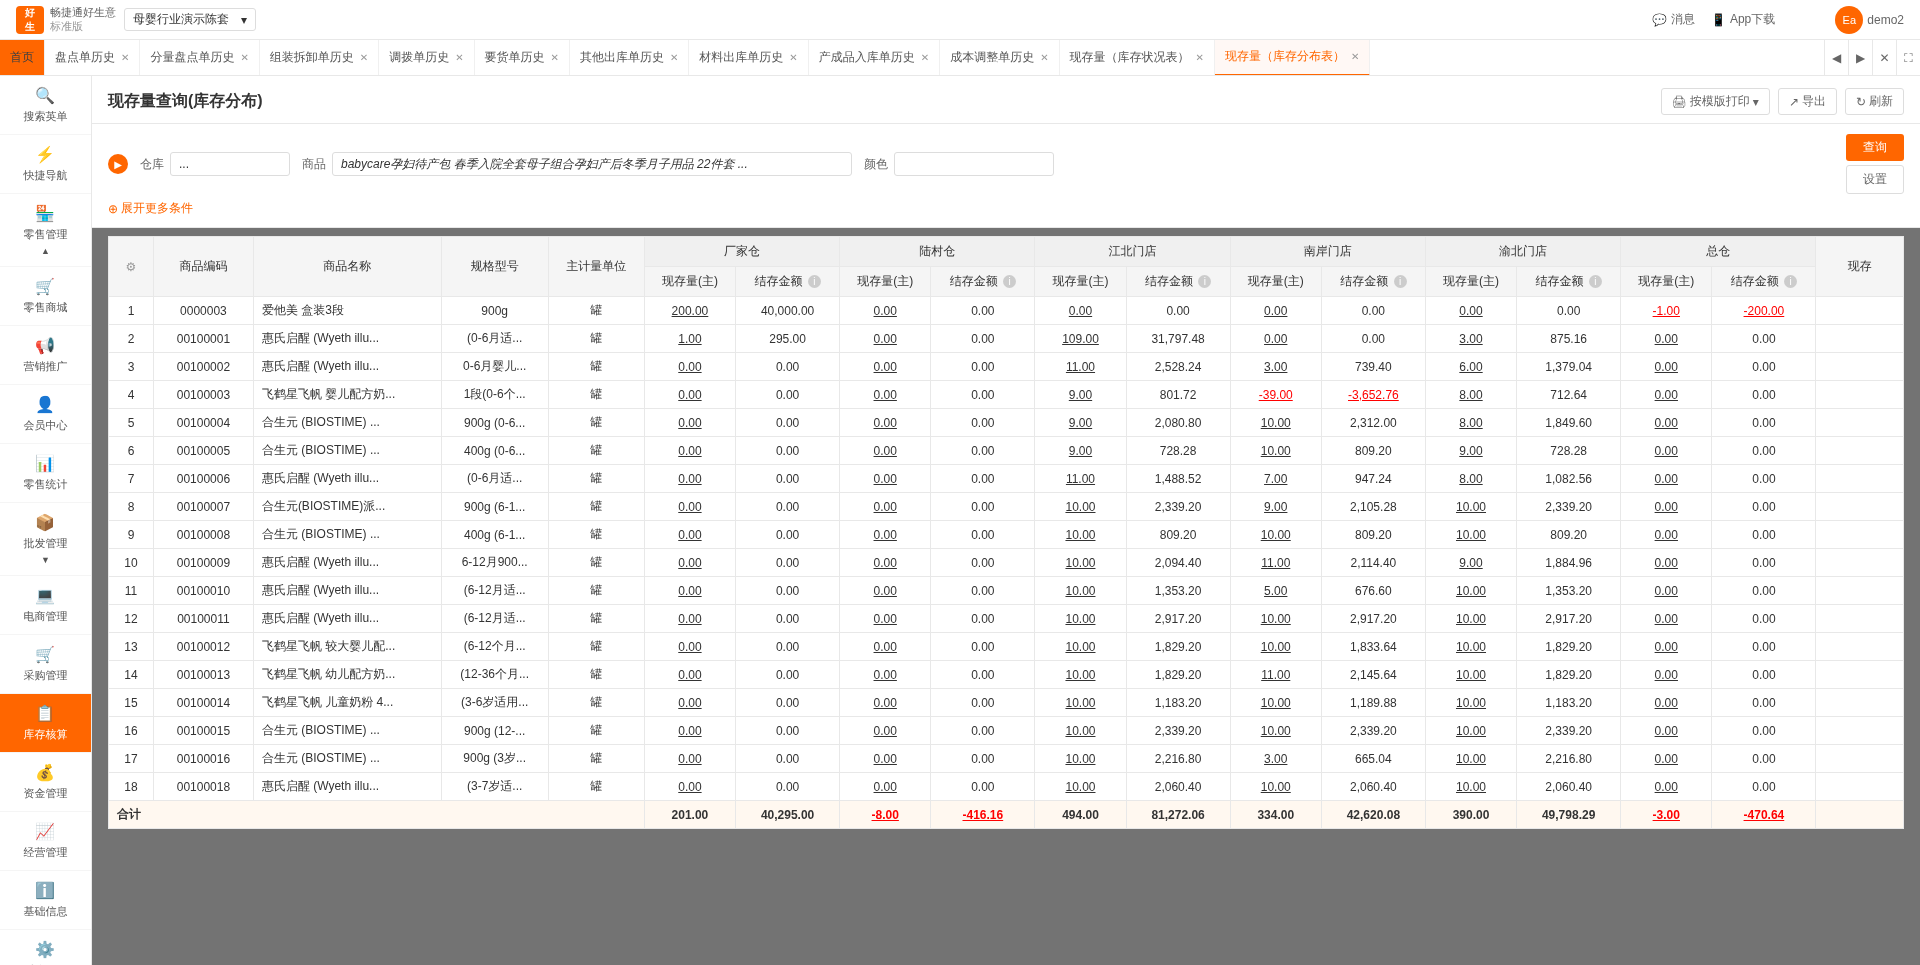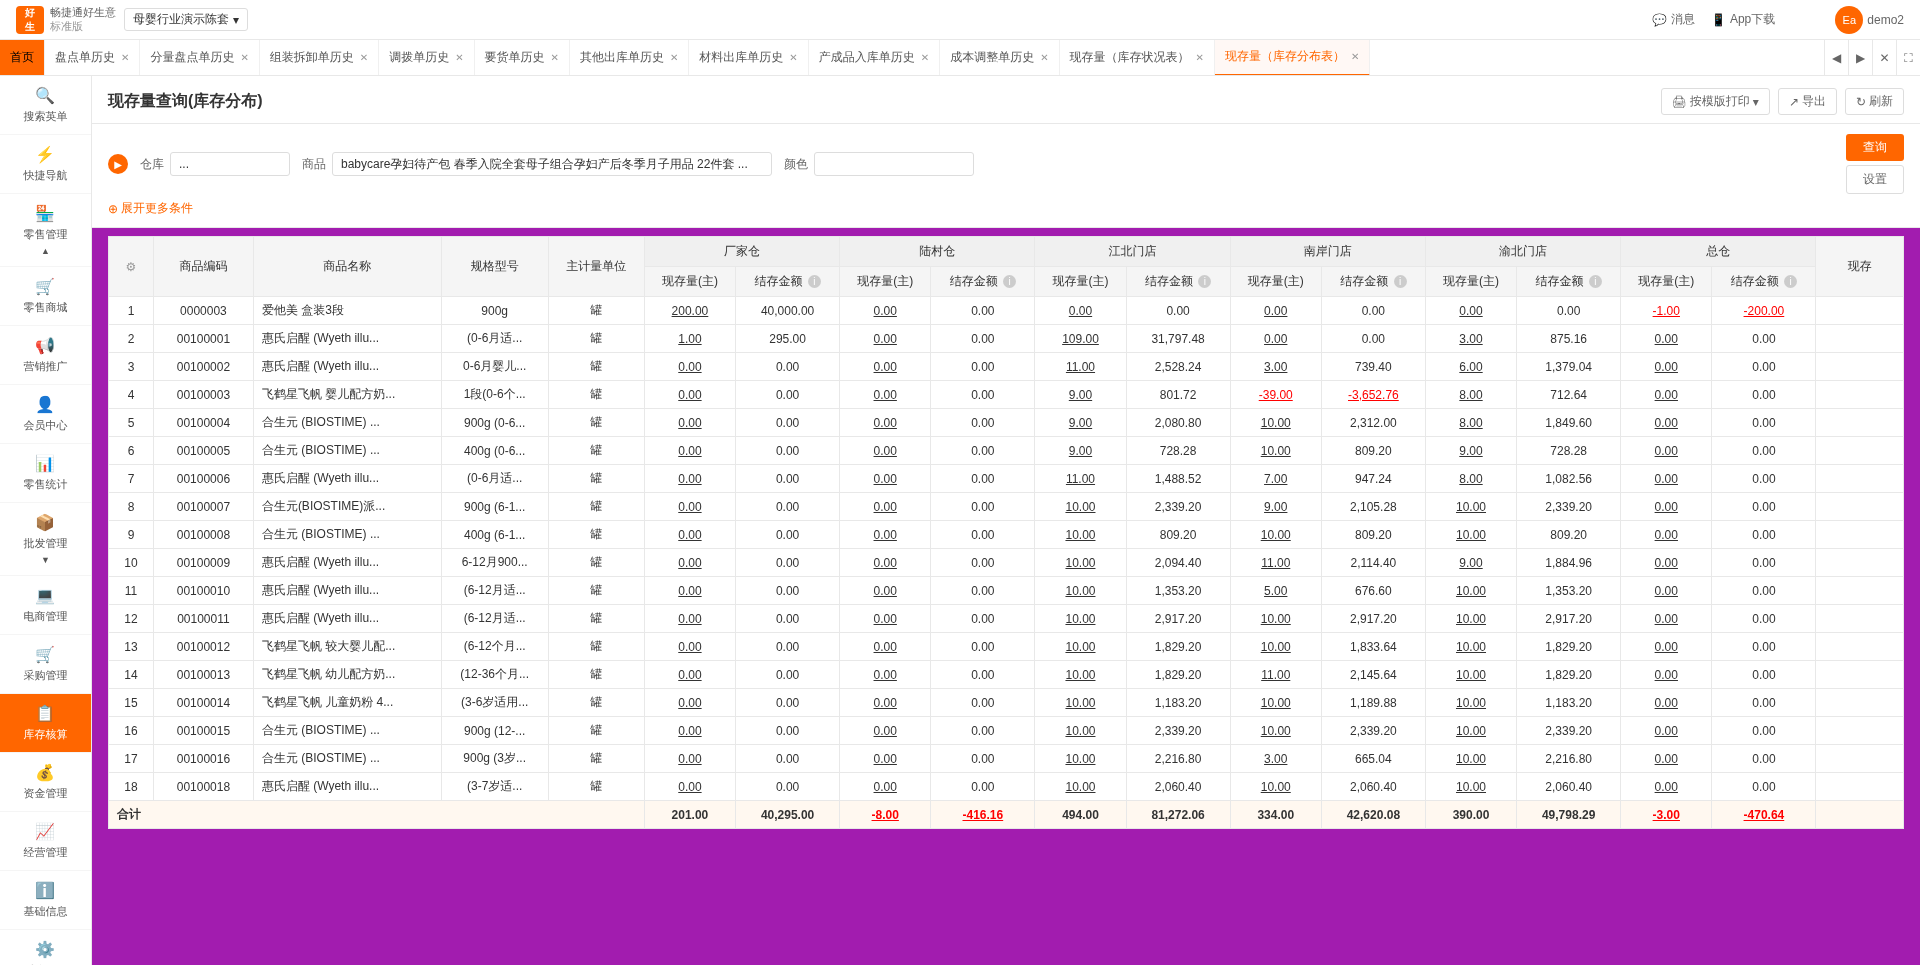--- a/index.html
+++ b/index.html
@@ -4,48 +4,48 @@
   <style>
     * { margin: 0; padding: 0; box-sizing: border-box; }
     body { font-family: 'Microsoft YaHei', sans-serif; font-size: 12px; background: #f5f5f5; color: #333; overflow: hidden; }
 
     
     .top-bar { height: 40px; background: #fff; display: flex; align-items: center; justify-content: space-between; padding: 0 16px; border-bottom: 1px solid #e8e8e8; }
     .top-bar-left { display: flex; align-items: center; gap: 8px; }
     .logo-area { display: flex; align-items: center; gap: 6px; }
     .logo-icon { width: 28px; height: 28px; background: #ff6600; border-radius: 4px; display: flex; align-items: center; justify-content: center; color: #fff; font-size: 10px; font-weight: bold; }
     .logo-text { font-size: 11px; color: #666; line-height: 1.2; }
-    .store-selector { display: flex; align-items: center; gap: 4px; font-size: 12px; color: #333; cursor: pointer; border: 1px solid #ddd; padding: 2px 8px; border-radius: 3px; }
+    .store-selector { display: flex; align-items: center; gap: 12px; font-size: 12px; color: #333; cursor: pointer; border: 1px solid #ddd; padding: 2px 8px; border-radius: 3px; }
     .top-bar-right { display: flex; align-items: center; gap: 16px; }
     .top-right-item { display: flex; align-items: center; gap: 4px; color: #666; cursor: pointer; font-size: 12px; }
     .avatar { width: 28px; height: 28px; border-radius: 50%; background: #ff6600; display: flex; align-items: center; justify-content: center; color: #fff; font-size: 11px; margin-left: 44px; }
 
     
     .nav-tabs { height: 36px; background: #fff; display: flex; align-items: center; border-bottom: 1px solid #e8e8e8; overflow: hidden; position: relative; }
     .nav-tab { display: flex; align-items: center; gap: 4px; padding: 0 10px; height: 36px; font-size: 12px; cursor: pointer; white-space: nowrap; border-right: 1px solid #f0f0f0; color: #555; flex-shrink: 0; }
-    .nav-tab.home { color: #000000; background: #ff6600; }
+    .nav-tab.home { color: #404040; background: #ff6600; }
     .nav-tab.active { background: #fff8f5; color: #ff6600; border-bottom: 2px solid #ff6600; }
     .nav-tab .close-icon { color: #999; font-size: 10px; margin-left: 2px; }
     .nav-arrows { display: flex; align-items: center; margin-left: auto; flex-shrink: 0; }
     .nav-arrow-btn { width: 24px; height: 36px; display: flex; align-items: center; justify-content: center; cursor: pointer; color: #666; border-left: 1px solid #e8e8e8; }
     .nav-close-all { width: 24px; height: 36px; display: flex; align-items: center; justify-content: center; cursor: pointer; color: #666; border-left: 1px solid #e8e8e8; }
 
     
     .main-layout { display: flex; height: calc(965px - 40px - 36px); }
 
     
     .sidebar { width: 92px; background: #fff; border-right: 1px solid #e8e8e8; display: flex; flex-direction: column; overflow-y: auto; flex-shrink: 0; }
     .sidebar-item { display: flex; flex-direction: column; align-items: center; padding: 10px 4px; cursor: pointer; color: #555; font-size: 11px; gap: 4px; border-bottom: 1px solid #f5f5f5; }
     .sidebar-item.active { background: #ff6600; color: #fff; }
     .sidebar-item.has-sub { position: relative; }
     .sidebar-item .sub-arrow { font-size: 9px; }
     .sidebar-icon { font-size: 16px; }
 
     
-    .content { flex: 1; overflow: hidden; display: flex; flex-direction: column; background: #a21caf; }
+    .content { flex: 1; overflow: hidden; display: flex; flex-direction: column; background: #737373; }
 
     
     .page-header { background: #fff; padding: 12px 16px 8px; border-bottom: 1px solid #e8e8e8; display: flex; align-items: center; justify-content: space-between; }
     .page-title { font-size: 16px; font-weight: bold; color: #333; }
     .page-actions { display: flex; align-items: center; gap: 8px; }
     .btn-action { display: flex; align-items: center; gap: 3px; padding: 4px 10px; border: 1px solid #ddd; border-radius: 3px; cursor: pointer; font-size: 12px; color: #666; background: #fff; }
 
     
     .filter-area { background: #fff; padding: 10px 16px; border-bottom: 1px solid #e8e8e8; }
     .filter-row { display: flex; align-items: center; gap: 12px; flex-wrap: wrap; }
@@ -228,21 +228,21 @@
 
     <div class="filter-area">
       <div class="filter-row">
         <div class="orange-arrow">▶</div>
         <div class="filter-item">
           <span class="filter-label">仓库</span>
           <input class="filter-input" type="text" value="..." style="width: 80px;">
         </div>
         <div class="filter-item">
           <span class="filter-label">商品</span>
-          <input class="filter-input filter-input-wide" type="text" style="width: 440px;" value="babycare孕妇待产包 春季入院全套母子组合孕妇产后冬季月子用品 22件套 ...">
+          <input class="filter-input filter-input-wide" type="text" style="width: 520px; font-style: italic;" value="babycare孕妇待产包 春季入院全套母子组合孕妇产后冬季月子用品 22件套 ...">
         </div>
         <div class="filter-item">
           <span class="filter-label">颜色</span>
           <input class="filter-input" type="text" style="width: 160px;">
         </div>
         <div style="display:flex;flex-direction:column;gap:4px;margin-left:auto">
           <button class="btn-orange">查询</button>
           <button class="btn-setting">设置</button>
         </div>
       </div>

